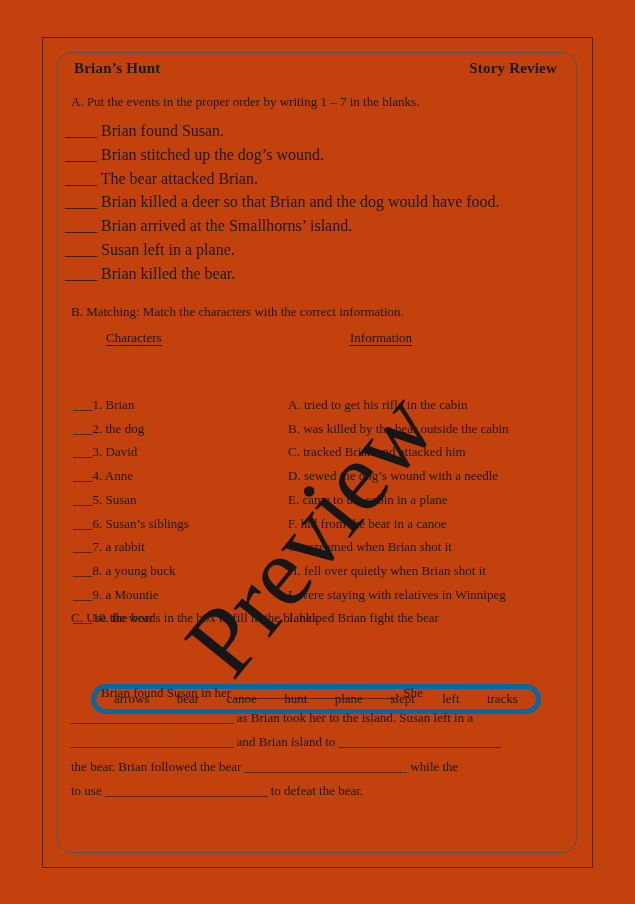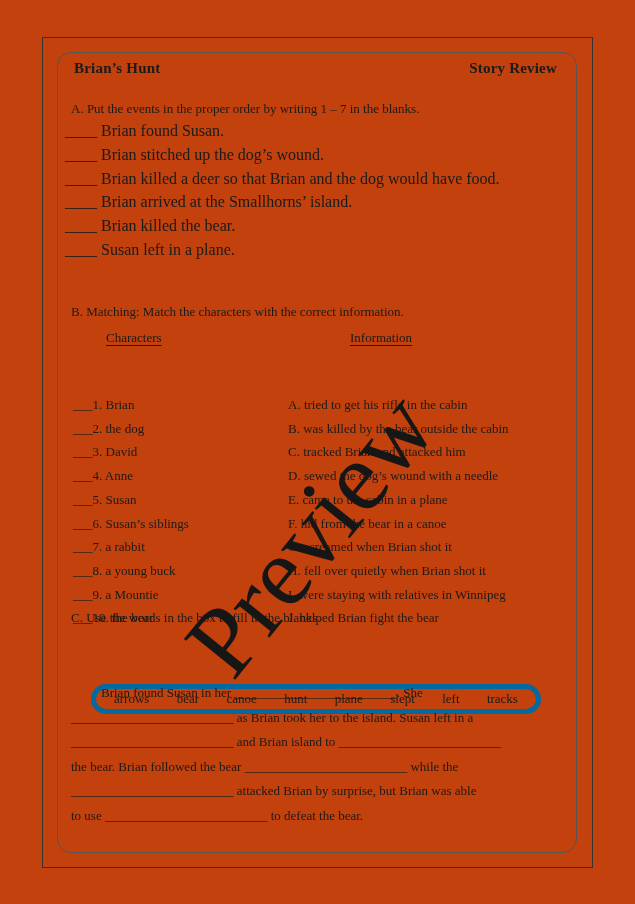--- a/index.html
+++ b/index.html
@@ -83,29 +83,30 @@
 <div class="page">
   <div class="outer-border"></div>
 
   <div class="card">
 
     <div class="titlebar">
       <span>Brian’s Hunt</span>
       <span>Story Review</span>
     </div>
 
-    <div class="sec-head" style="top:48px;font-weight:normal;">A. Put the events in the proper order by writing 1 – 7 in the blanks.</div>
+    <div class="sec-head" style="top:41px;font-weight:normal;">A. Put the events in the proper order by writing 1 – 7 in the blanks.</div>
 
     <div class="a-list">
       <div class="a-item">____ Brian found Susan.</div>
       <div class="a-item">____ Brian stitched up the dog’s wound.</div>
+      <div class="a-item">____ The bear attacked Brian.</div>
       <div class="a-item">____ Brian killed a deer so that Brian and the dog would have food.</div>
       <div class="a-item">____ Brian arrived at the Smallhorns’ island.</div>
+      <div class="a-item">____ Susan left in a plane.</div>
       <div class="a-item">____ Brian killed the bear.</div>
-      <div class="a-item">____ Susan left in a plane.</div>
     </div>
 
     <div class="sec-head" style="top:251px;">B. Matching: Match the characters with the correct information.</div>
 
     <span class="col-head" style="left:48px;">Characters</span>
     <span class="col-head" style="left:292px;">Information</span>
 
     <div class="match-rows">
       <div class="match-row"><span class="m-left">___1. Brian</span><span class="m-right">A. tried to get his rifle in the cabin</span></div>
       <div class="match-row"><span class="m-left">___2. the dog</span><span class="m-right">B. was killed by the bear outside the cabin</span></div>
@@ -130,20 +131,19 @@
       <span>slept</span>
       <span>left</span>
       <span>tracks</span>
     </div>
 
     <div class="para">
       <div class="p-line">Brian found Susan in her _________________________. She</div>
       <div class="p-line">_________________________ as Brian took her to the island. Susan left in a</div>
       <div class="p-line">_________________________ and Brian island to _________________________</div>
       <div class="p-line">the bear. Brian followed the bear _________________________ while the</div>
-      <div class="p-line">_________________________ attacked Brian by surprise, but Brian was able</div>
       <div class="p-line">to use _________________________ to defeat the bear.</div>
     </div>
 
   </div>
 
   <div class="watermark">Preview</div>
 </div>
 
 </body></html>

